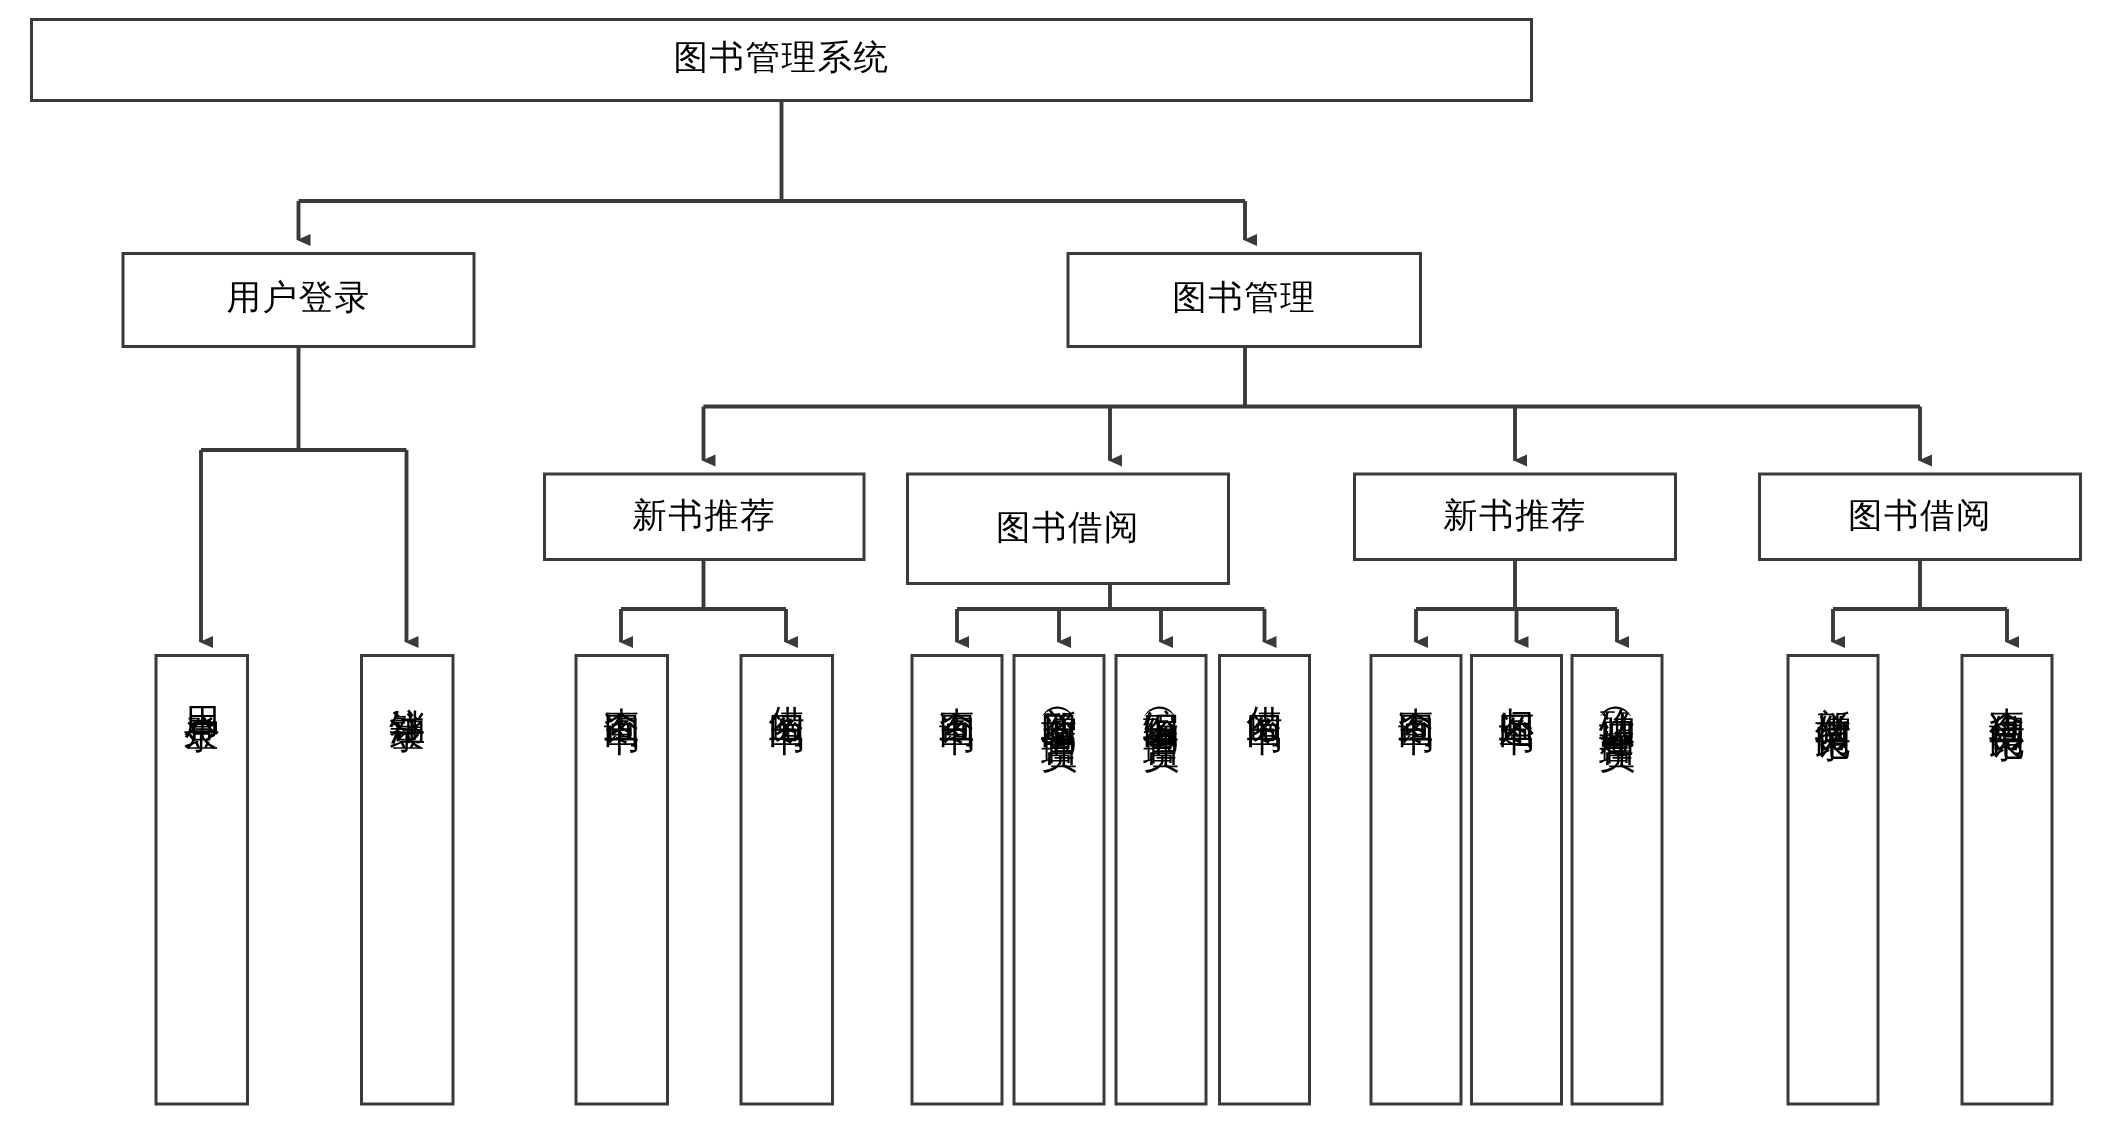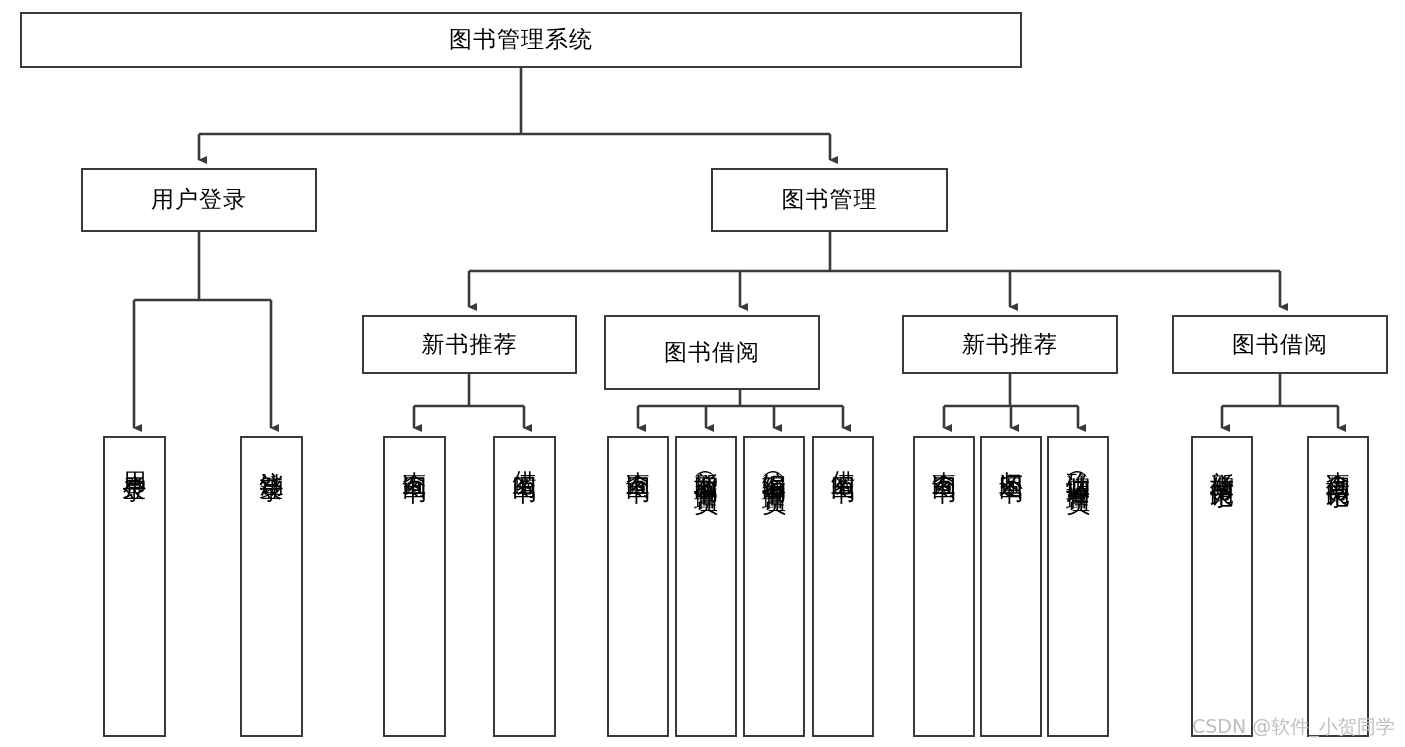--- a/index.html
+++ b/index.html
@@ -195,15 +195,14 @@
   </div>
 
   <div class="node v-node" style="left:1191px; top:436px; width:62px; height:301px;">
     <span class="lbl">新增借阅记录</span>
   </div>
 
   <div class="node v-node" style="left:1307px; top:436px; width:62px; height:301px;">
     <span class="lbl">查询借阅记录</span>
   </div>
 
-  <div class="watermark" style="left:1192px; top:714px;">CSDN @软件_小贺同学</div>
 
 </div>
 
 </body></html>

